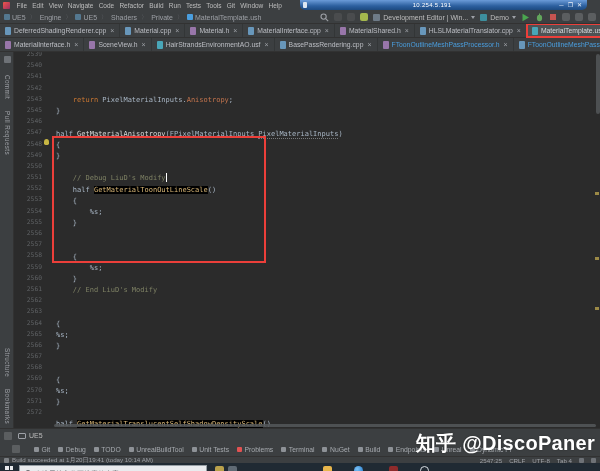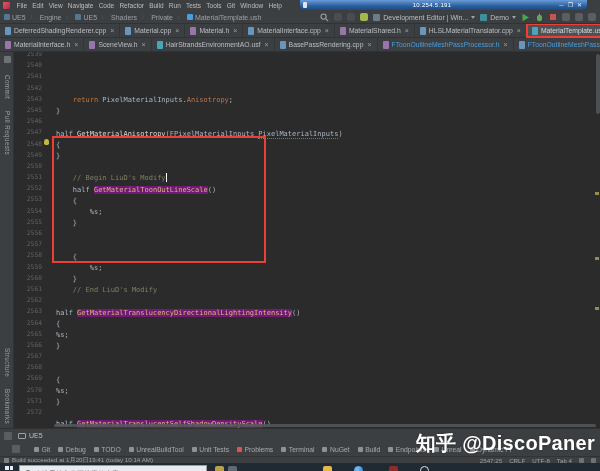--- a/index.html
+++ b/index.html
@@ -64,21 +64,21 @@
   .cl { display:flex; height:11.2px; line-height:11.2px; font-family:"DejaVu Sans Mono", monospace; font-size:7px; white-space:pre; }
   .ln { width:28px; text-align:right; color:#606366; flex:none; font-size:6.3px; }
   .ct { padding-left:14px; color:#a9b7c6;margin-top:47px; }
   .s-d { color:#a9b7c6; }
   .s-k { color:#cc7832; }
   .s-n { color:#6897bb; }
   .s-c { color:#7e8164; }
   .s-f { color:#dcdcdc; font-weight:normal; }
   .s-m { color:#c4744d; }
   .s-p { color:#a9b7c6; border-bottom:1px dotted #777a7d; }
-  .s-h { background:#701a75; color:#d9b777; }
+  .s-h { background:#000000; color:#d9b777; }
   .caret { display:inline-block; width:1px; height:8.5px; background:#ffffff; vertical-align:-1.5px; }
   .redbox { position:absolute; left:38px; top:84px; width:214px; height:127px; border:2px solid #ec3f3a; z-index:2; pointer-events:none; }
   .bulb { position:absolute; left:30px; top:87px; width:5px; height:6px; background:#c7b643; border-radius:50% 50% 30% 30%; }
   .hscroll { position:absolute; left:40px; bottom:1px; width:542px; height:3px; background:#55585a; border-radius:2px; opacity:.85; }
   .vmark { position:absolute; right:1px; width:4px; height:3px; background:#b8a14e; opacity:.8; }
   .vthumb { position:absolute; right:0; top:2px; width:4px; height:60px; background:#4d5052; border-radius:2px; }
 
   
   .winrow { position:absolute; left:0; top:428px; width:600px; height:14px; background:#3c3f41;
             border-top:1px solid #323232; display:flex; align-items:center; font-size:7px; color:#bdbdbd; padding-left:2px; }
@@ -261,33 +261,33 @@
 
 <div class="editor">
   <div class="codewrap" id="code-lines">
       <div class="cl"><span class="ln">2539</span><span class="ct"><span class="s-d">    </span><span class="s-k">return</span><span class="s-d"> PixelMaterialInputs.</span><span class="s-m">Anisotropy</span><span class="s-d">;</span></span></div>
       <div class="cl"><span class="ln">2540</span><span class="ct"><span class="s-d">}</span></span></div>
       <div class="cl"><span class="ln">2541</span><span class="ct"></span></div>
       <div class="cl"><span class="ln">2542</span><span class="ct"><span class="s-d">half </span><span class="s-f">GetMaterialAnisotropy</span><span class="s-d">(FPixelMaterialInputs </span><span class="s-p">PixelMaterialInputs</span><span class="s-d">)</span></span></div>
       <div class="cl"><span class="ln">2543</span><span class="ct"><span class="s-d">{</span></span></div>
       <div class="cl"><span class="ln">2545</span><span class="ct"><span class="s-d">}</span></span></div>
       <div class="cl"><span class="ln">2546</span><span class="ct"></span></div>
-      <div class="cl"><span class="ln">2547</span><span class="ct"><span class="s-d">    </span><span class="s-c">// Begin LiuD's Modify</span><span class="caret"></span></span></div>
+      <div class="cl"><span class="ln">2547</span><span class="ct"><span class="s-d">    </span><span class="s-c">// Debug LiuD's Modify</span><span class="caret"></span></span></div>
       <div class="cl"><span class="ln">2548</span><span class="ct"><span class="s-d">    half </span><span class="s-h">GetMaterialToonOutLineScale</span><span class="s-d">()</span></span></div>
       <div class="cl"><span class="ln">2549</span><span class="ct"><span class="s-d">    {</span></span></div>
       <div class="cl"><span class="ln">2550</span><span class="ct"><span class="s-d">        %s;</span></span></div>
       <div class="cl"><span class="ln">2551</span><span class="ct"><span class="s-d">    }</span></span></div>
       <div class="cl"><span class="ln">2552</span><span class="ct"></span></div>
       <div class="cl"><span class="ln">2553</span></div>
       <div class="cl"><span class="ln">2554</span><span class="ct"><span class="s-d">    {</span></span></div>
       <div class="cl"><span class="ln">2555</span><span class="ct"><span class="s-d">        %s;</span></span></div>
       <div class="cl"><span class="ln">2556</span><span class="ct"><span class="s-d">    }</span></span></div>
       <div class="cl"><span class="ln">2557</span><span class="ct"><span class="s-d">    </span><span class="s-c">// End LiuD's Modify</span></span></div>
       <div class="cl"><span class="ln">2558</span><span class="ct"></span></div>
-      <div class="cl"><span class="ln">2559</span><span class="ct"><span class="s-d">half </span><span class="s-h">GetMaterialTranslucencyDirectionalLightingIntensity</span><span class="s-d">()</span></span></div>
+      <div class="cl"><span class="ln">2559</span></div>
       <div class="cl"><span class="ln">2560</span><span class="ct"><span class="s-d">{</span></span></div>
       <div class="cl"><span class="ln">2561</span><span class="ct"><span class="s-d">%s;</span></span></div>
       <div class="cl"><span class="ln">2562</span><span class="ct"><span class="s-d">}</span></span></div>
       <div class="cl"><span class="ln">2563</span><span class="ct"></span></div>
       <div class="cl"><span class="ln">2564</span></div>
       <div class="cl"><span class="ln">2565</span><span class="ct"><span class="s-d">{</span></span></div>
       <div class="cl"><span class="ln">2566</span><span class="ct"><span class="s-d">%s;</span></span></div>
       <div class="cl"><span class="ln">2567</span><span class="ct"><span class="s-d">}</span></span></div>
       <div class="cl"><span class="ln">2568</span><span class="ct"></span></div>
       <div class="cl"><span class="ln">2569</span><span class="ct"><span class="s-d">half </span><span class="s-h">GetMaterialTranslucentSelfShadowDensityScale</span><span class="s-d">()</span></span></div>

